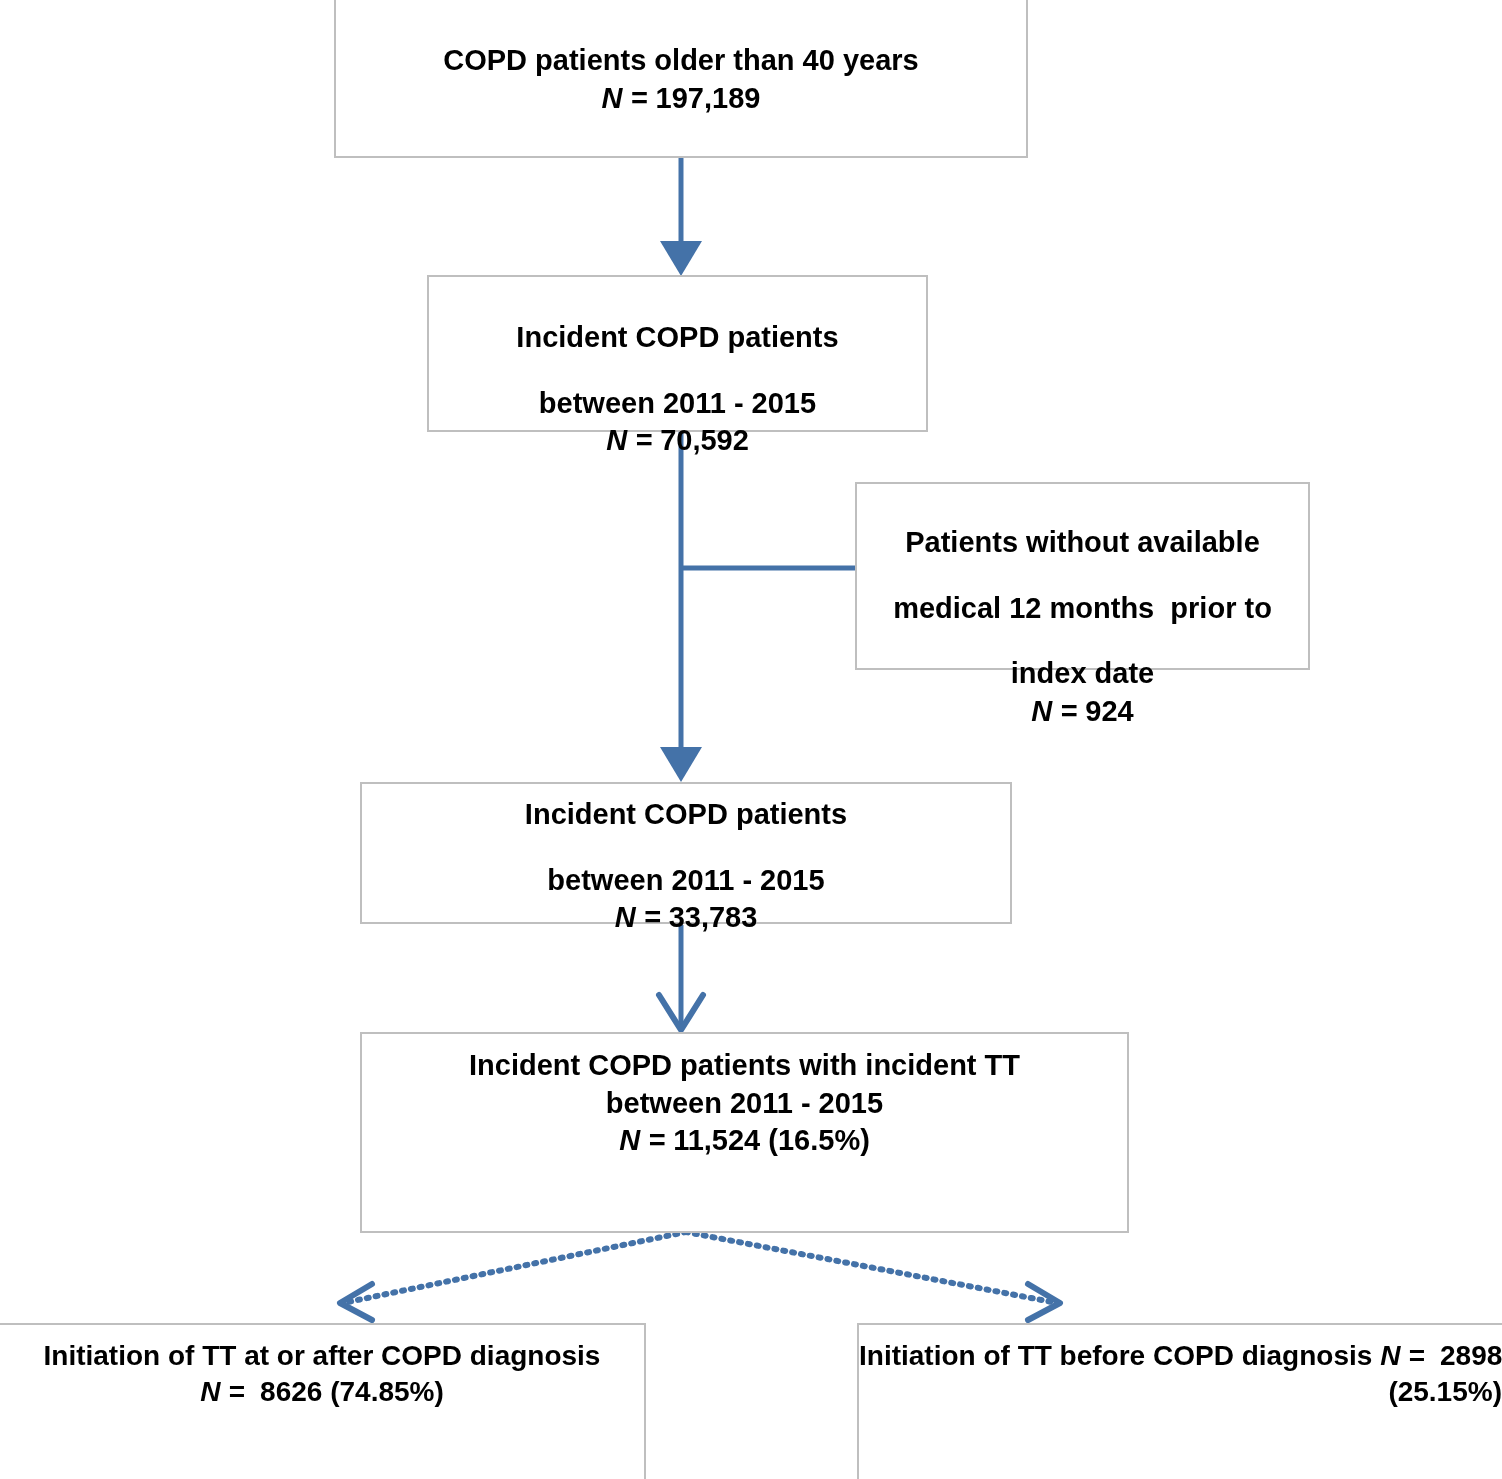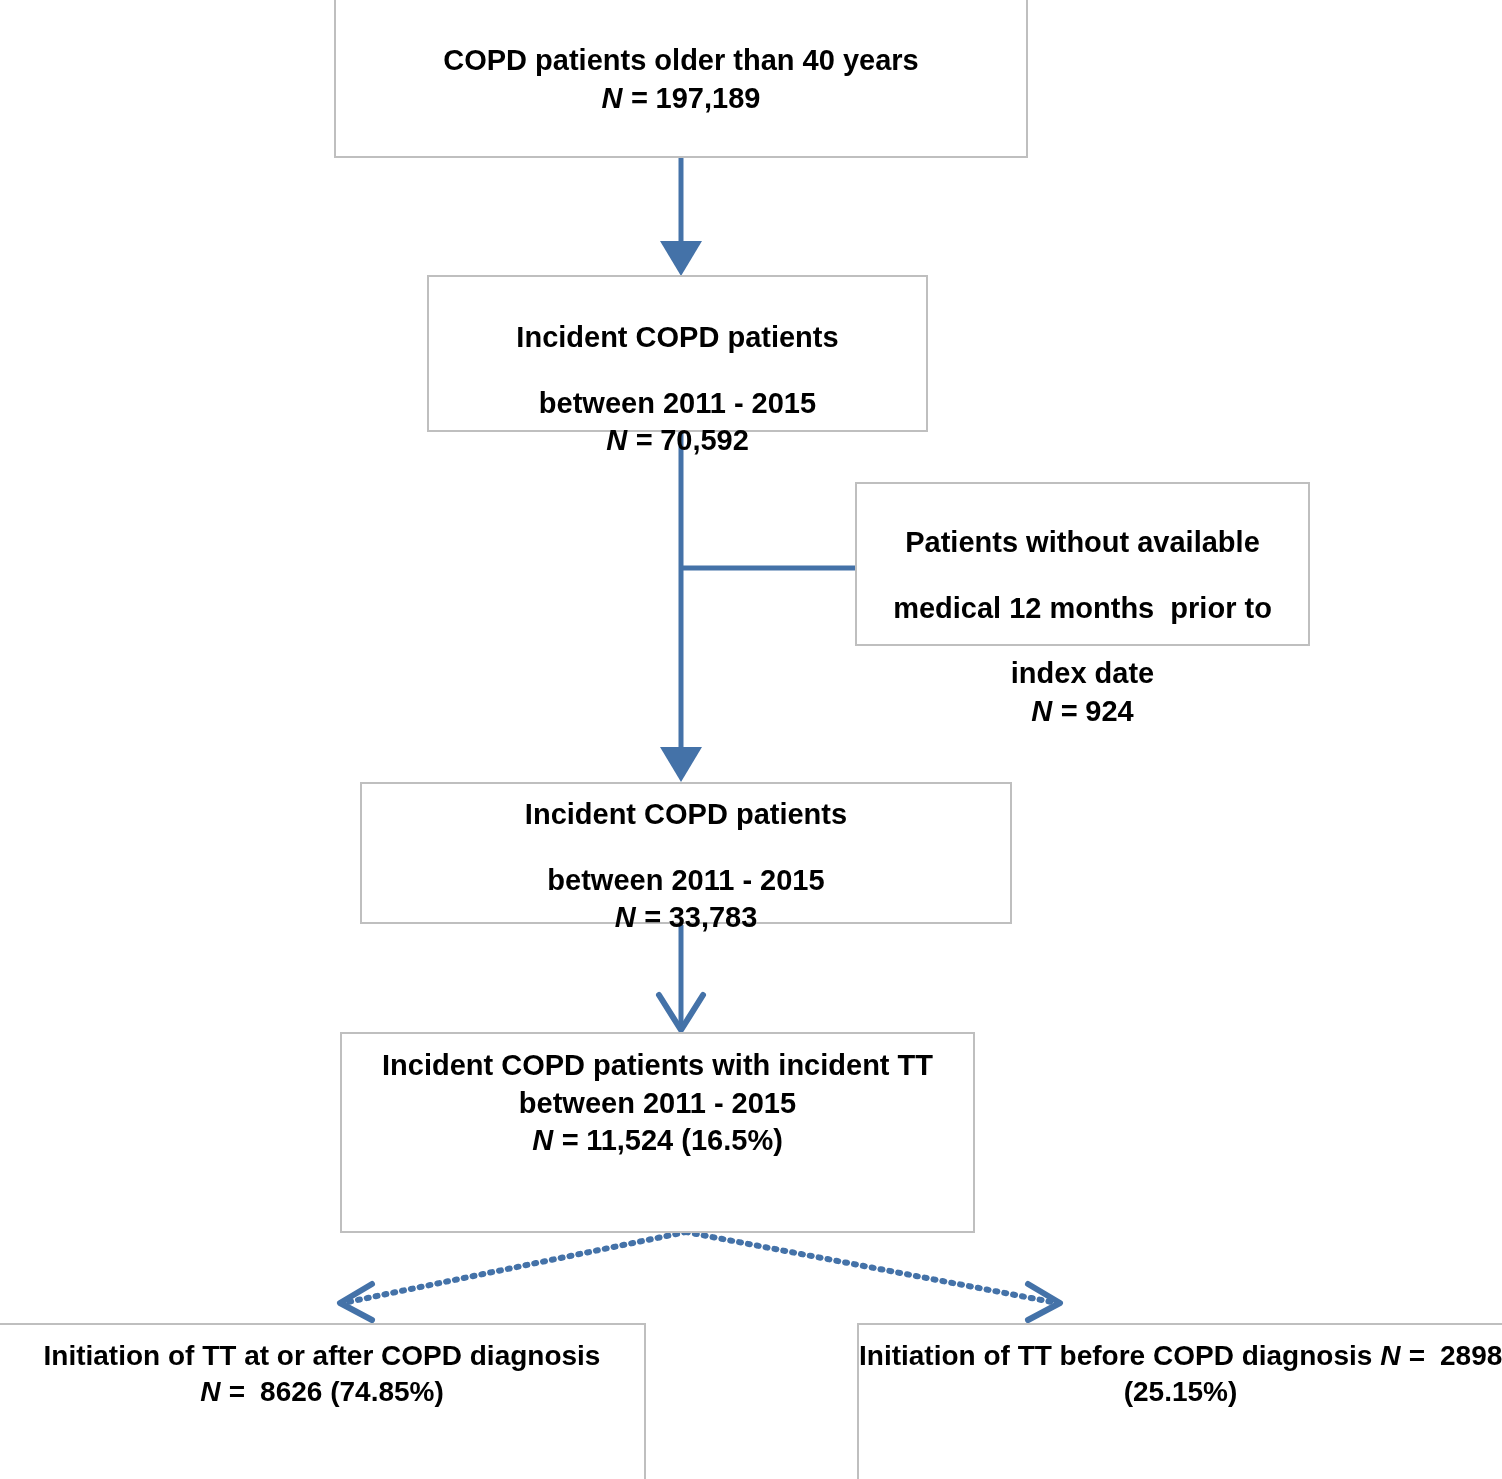--- a/index.html
+++ b/index.html
@@ -94,52 +94,52 @@
   </div>
 
   <div class="box" style="left:427px; top:275px; width:501px; height:157px;">
     <span class="lines">
       <span class="ln f-reg">Incident COPD patients</span>
       <span class="ln f-reg">between 2011 - 2015</span>
       <span class="ln f-bold"><span class="nvar">N = </span><span>70,592</span></span>
     </span>
   </div>
 
-  <div class="box" style="left:855px; top:482px; width:455px; height:164px;">
+  <div class="box" style="left:855px; top:482px; width:455px; height:188px;">
     <span class="lines" style="padding-top:12px;">
       <span class="ln f-reg">Patients without available</span>
       <span class="ln f-reg">medical 12 months  prior to</span>
       <span class="ln f-reg">index date</span>
       <span class="ln f-bold"><span class="nvar">N = </span><span>924</span></span>
     </span>
   </div>
 
   <div class="box" style="left:360px; top:782px; width:652px; height:142px;">
     <span class="lines" style="padding-top:12px;">
       <span class="ln f-bold">Incident COPD patients</span>
       <span class="ln f-reg">between 2011 - 2015</span>
       <span class="ln f-bold"><span class="nvar">N = </span><span>33,783</span></span>
     </span>
   </div>
 
-  <div class="box" style="left:340px; top:1032px; width:635px; height:201px;">
+  <div class="box" style="left:360px; top:1032px; width:769px; height:201px;">
     <span class="lines" style="padding-top:13px;">
       <span class="ln f-bold">Incident COPD patients with incident TT</span>
       <span class="ln f-bold">between 2011 - 2015</span>
       <span class="ln f-bold"><span class="nvar">N = </span><span>11,524 (16.5%)</span></span>
     </span>
   </div>
 
   <div class="box" style="left:-2px; top:1323px; width:648px; height:160px;">
     <span class="lines" style="padding-top:13px;">
       <span class="ln f-bold-sm">Initiation of TT at or after COPD diagnosis</span>
       <span class="ln f-bold-sm"><span class="nvar">N = </span><span> 8626 (74.85%)</span></span>
     </span>
   </div>
 
   <div class="box" style="left:857px; top:1323px; width:647px; height:160px;">
-    <span class="lines" style="padding-top:13px;">
+    <span class="lines" style="padding-top:13px;text-align:right;">
       <span class="ln f-bold-sm"><span>Initiation of TT before COPD diagnosis </span><span class="nvar">N = </span><span> 2898</span></span>
       <span class="ln f-bold-sm">(25.15%)</span>
     </span>
   </div>
 
 </div>
 
 </body></html>

